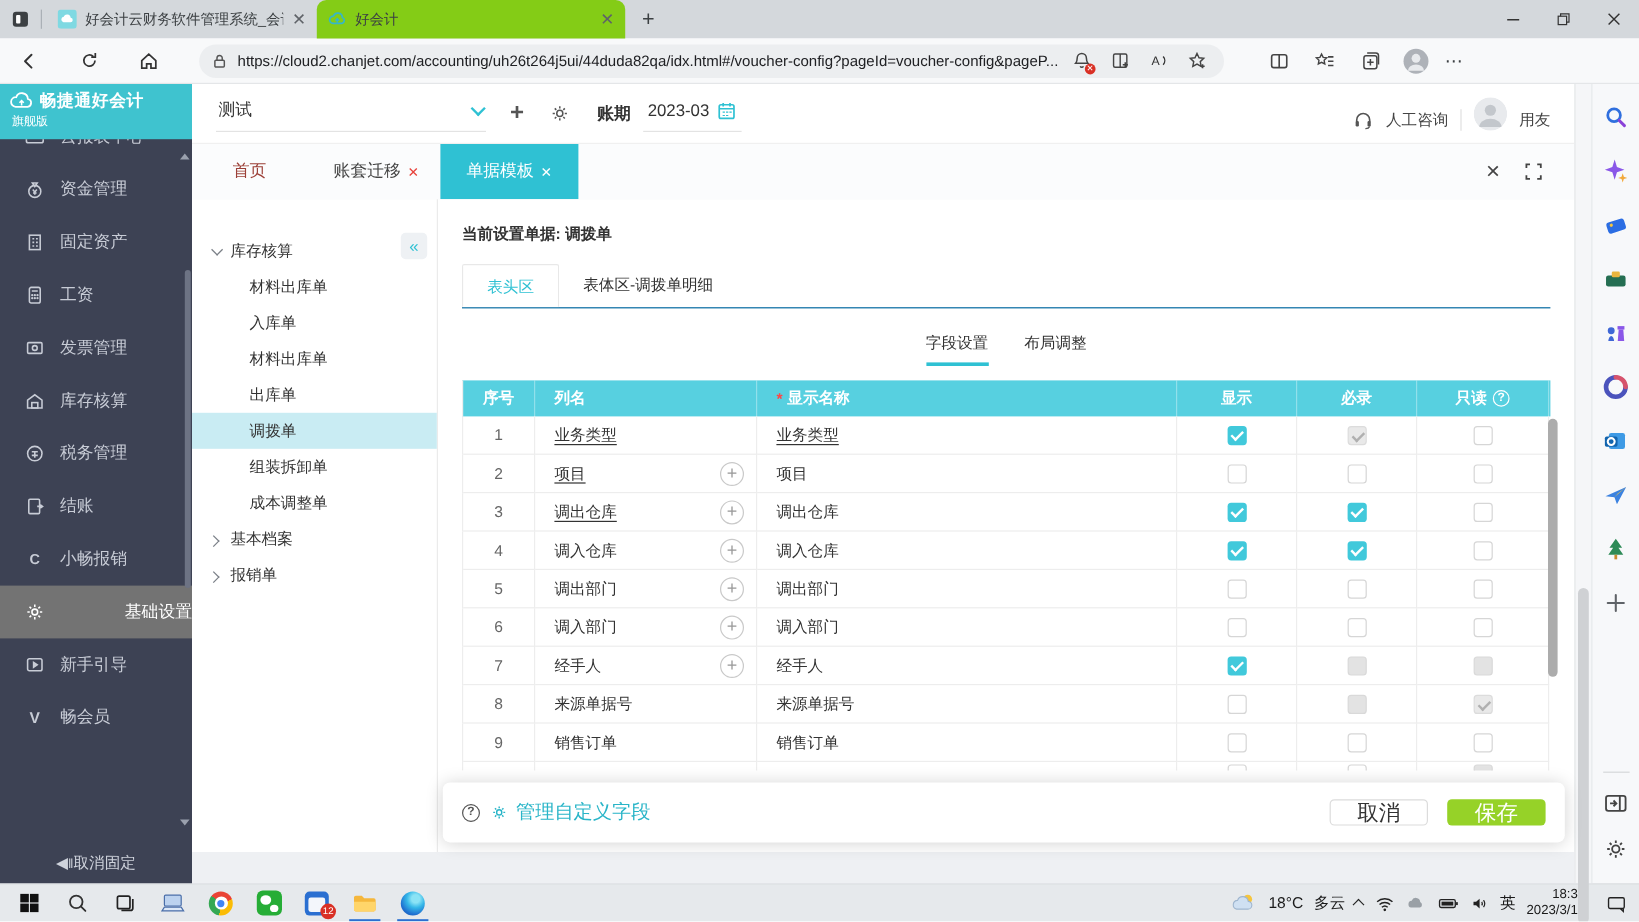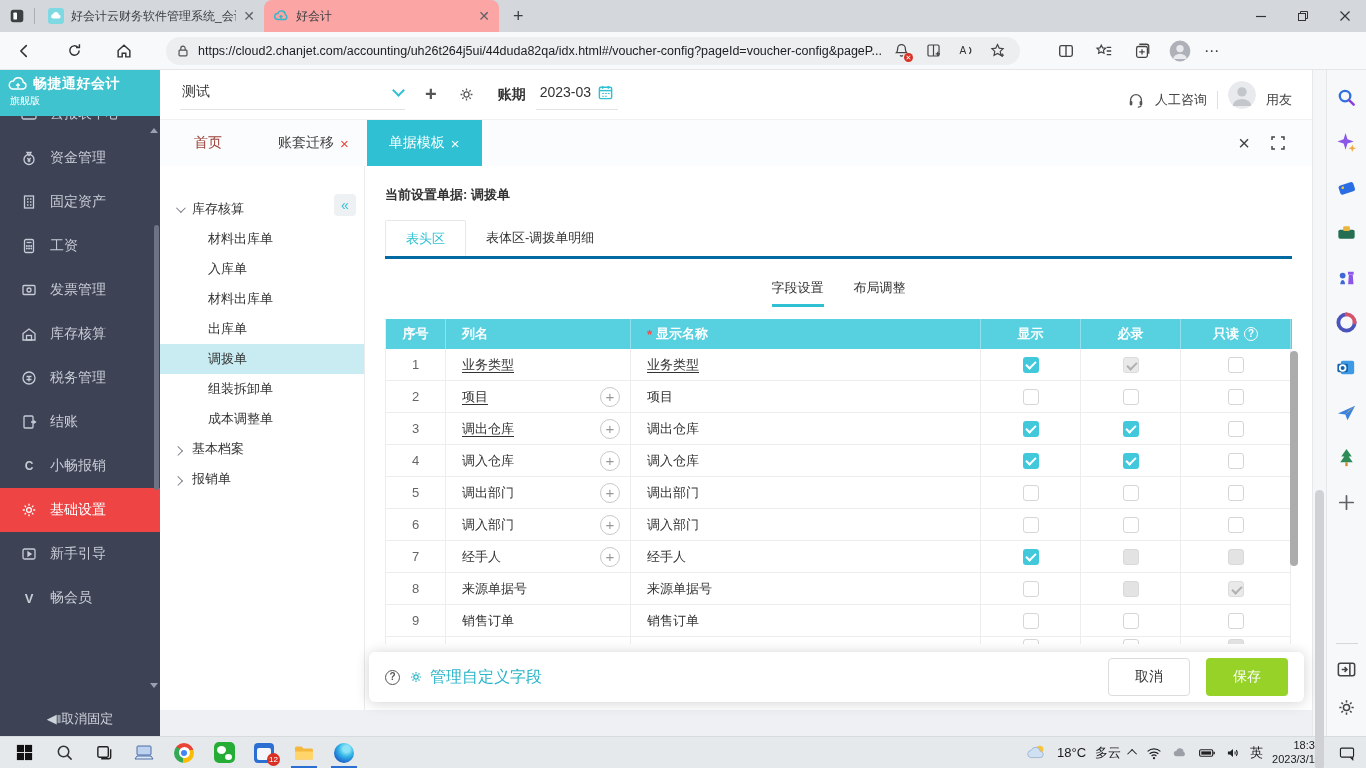--- a/index.html
+++ b/index.html
@@ -4,21 +4,21 @@
 <style>
   * { box-sizing: border-box; margin: 0; padding: 0; }
   body { font-family: "Liberation Sans", "DejaVu Sans", sans-serif; font-size: 12px; color: #333; }
   .screen { width: 1366px; height: 768px; position: relative; background: #eef0f3; overflow: hidden; }
 
   
   .titlebar { height: 32px; background: #d4d8dc; display: flex; align-items: center; }
   .ws-btn { width: 34px; display: flex; justify-content: center; align-items: center; height: 32px; }
   .tab-sep { width: 1px; height: 16px; background: #aab0b6; margin-right: 4px; }
   .btab { height: 32px; width: 225px; display: flex; align-items: center; gap: 7px; padding: 0 9px; color: #3c4043; }
-  .btab.active { background: #fca5a5; border-radius: 8px 8px 0 0; width: 235px; }
+  .btab.active { background: #84cc16; border-radius: 8px 8px 0 0; width: 257px; }
   .btab .t-title { flex: 1; white-space: nowrap; overflow: hidden; font-size: 12px; }
   .t-close { font-size: 14px; color: #5f6368; cursor: default; }
   .newtab { font-size: 18px; color: #3c4043; padding: 0 14px; }
   .win-controls { margin-left: auto; display: flex; align-items: center; height: 32px; }
   .win-controls span { width: 42px; height: 32px; display: flex; align-items: center; justify-content: center; }
 
   
   .toolbar { height: 38px; background: #f8f9fa; display: flex; align-items: center; padding: 0 10px; gap: 22px; border-bottom: 1px solid #e4e6e8; }
   .nav-ico { width: 28px; height: 28px; display: flex; align-items: center; justify-content: center; }
   .urlbar { height: 28px; flex: 0 0 800px; background: #eceef0; border-radius: 14px; display: flex; align-items: center; padding: 0 10px; gap: 8px; margin-left: 6px; }
@@ -32,21 +32,21 @@
   .app-row { display: flex; height: 666px; }
 
   
   .sidebar { width: 160px; background: #3d4254; position: relative; flex: none; }
   .logo { height: 46px; background: #3fc3cf; color: #fff; padding: 5px 8px 4px; }
   .logo-line { display: flex; align-items: center; gap: 5px; font-size: 14px; font-weight: bold; letter-spacing: 0.5px; }
   .edition { font-size: 10px; margin: 1px 0 0 2px; }
   .side-scrollwrap { position: absolute; top: 46px; bottom: 38px; left: 0; right: 0; overflow: hidden; }
   .side-menu { margin-top: -24px; }
   .side-item { height: 44px; display: flex; align-items: center; gap: 12px; padding-left: 20px; color: #c8ccd6; font-size: 14px; cursor: default; }
-  .side-item.active { background: #ef4444; color: #fff; }
+  .side-item.active { background: #737373; color: #fff; justify-content: space-between; }
   .side-ico { width: 18px; height: 18px; flex: none; display: flex; }
   .side-ico svg { width: 18px; height: 18px; }
   .side-unpin { position: absolute; bottom: 8px; left: 0; right: 0; text-align: center; color: #cfd3dc; font-size: 13px; }
   .side-sb-thumb { position: absolute; right: 1px; top: 155px; width: 5px; height: 265px; background: #6d7384; border-radius: 3px; }
   .side-arrow { position: absolute; right: 2px; width: 0; height: 0; border-left: 4px solid transparent; border-right: 4px solid transparent; }
   .side-arrow.up { top: 12px; border-bottom: 5px solid #9aa0ad; }
   .side-arrow.down { bottom: 4px; border-top: 5px solid #9aa0ad; }
 
   
   .main-col { flex: 1; display: flex; flex-direction: column; position: relative; background: #eef0f3; }
@@ -84,21 +84,21 @@
   .tree-row.lvl1 { padding-left: 48px; }
   .tree-row.selected { background: #c9ecf3; }
   .caret { display: inline-block; width: 7px; height: 7px; border-right: 1.4px solid #7a7f87; border-bottom: 1.4px solid #7a7f87; margin-right: 9px; flex: none; }
   .caret.d { transform: rotate(45deg) translateY(-2px); }
   .caret.r { transform: rotate(-45deg) translateX(-2px); }
   .collapse-btn { position: absolute; top: 28px; right: 8px; width: 22px; height: 22px; background: #eef1f4; border-radius: 4px; color: #2fc1d3; font-size: 14px; display: flex; align-items: center; justify-content: center; }
 
   
   .panel { flex: 1; padding: 20px 20px 0; position: relative; }
   .current-line { font-size: 13px; color: #333; font-weight: bold; }
-  .doc-tabs { margin-top: 16px; border-bottom: 3px solid #0369a1; display: flex; }
+  .doc-tabs { margin-top: 16px; border-bottom: 1px solid #0369a1; display: flex; }
   .doc-tab { padding: 0 20px; height: 36px; line-height: 35px; font-size: 13px; color: #333; }
   .doc-tab.active { border: 1px solid #e8e8e8; border-bottom: 1px solid #fff; margin-bottom: -1px; color: #2fc1d3; background: #fff; border-radius: 2px 2px 0 0; }
   .subtabs { margin-top: 20px; display: flex; justify-content: center; gap: 30px; font-size: 13px; }
   .subtab { padding-bottom: 7px; color: #333; }
   .subtab.active { border-bottom: 3px solid #2fc1d3; }
 
   .table-wrap { margin-top: 12px; position: relative; }
   .trow { display: flex; border-left: 1px solid #ededed; }
   .thead { background: #57d0e0; }
   .tcell { height: 32px; display: flex; align-items: center; border-right: 1px solid #ededed; border-bottom: 1px solid #ededed; font-size: 13px; color: #333; padding-left: 16px; }
@@ -123,21 +123,21 @@
   .trow.partial { height: 7px; overflow: hidden; }
   .trow.partial .tcell { border-bottom: none; align-items: flex-start; }
   .trow.partial .cb { margin-top: 2px; }
   .vscroll { position: absolute; right: -6px; top: 32px; width: 8px; height: 215px; background: #acacac; border-radius: 4px; }
 
   .footer-bar { position: absolute; left: 4px; right: 8px; bottom: 8px; height: 50px; background: #fff; border-radius: 6px; box-shadow: 0 1px 14px rgba(0,0,0,0.18); display: flex; align-items: center; padding: 0 16px; z-index: 5; }
   .f-q { width: 15px; height: 15px; border: 1.5px solid #555; border-radius: 50%; color: #555; font-size: 10px; line-height: 12px; text-align: center; font-weight: bold; }
   .f-gear { margin-left: 8px; display: flex; }
   .f-link { margin-left: 6px; color: #29b5c8; font-size: 16px; }
   .f-btns { margin-left: auto; display: flex; gap: 16px; }
-  .btn { height: 38px; min-width: 82px; border-radius: 4px; font-size: 14px; display: flex; align-items: center; justify-content: center; padding: 0 22px; }
+  .btn { height: 22px; min-width: 82px; border-radius: 4px; font-size: 18px; display: flex; align-items: center; justify-content: center; padding: 0 22px; }
   .btn.cancel { background: #fff; border: 1px solid #dcdcdc; color: #333; }
   .btn.save { background: #96d228; color: #fff; border: none; }
 
   
   .edge-rail { width: 40px; flex: none; background: #f7f8fa; border-left: 1px solid #e4e6e8; display: flex; flex-direction: column; align-items: center; padding: 12px 0 6px; }
   .rail-btn { width: 30px; height: 30px; margin-bottom: 15px; display: flex; align-items: center; justify-content: center; }
   .rail-btn svg { width: 23px; height: 23px; }
   .rail-bottom { margin-top: auto; display: flex; flex-direction: column; align-items: center; }
   .rail-divider { width: 22px; height: 1px; background: #d5d7da; margin-bottom: 10px; }
   .rail-bottom .rail-btn { margin-bottom: 8px; }

